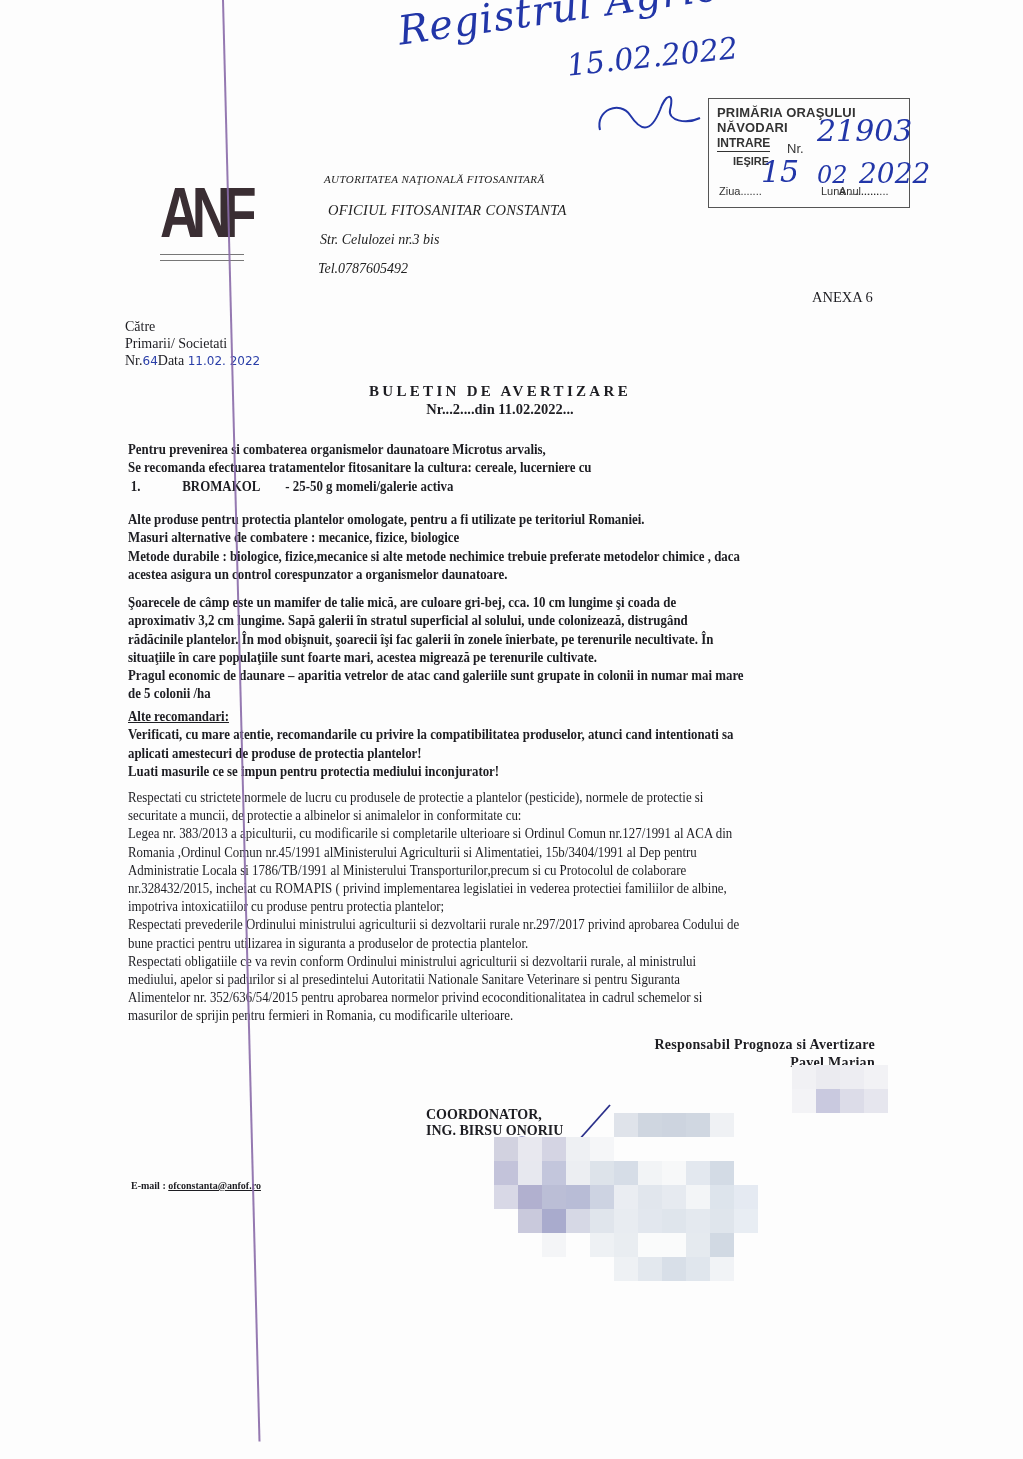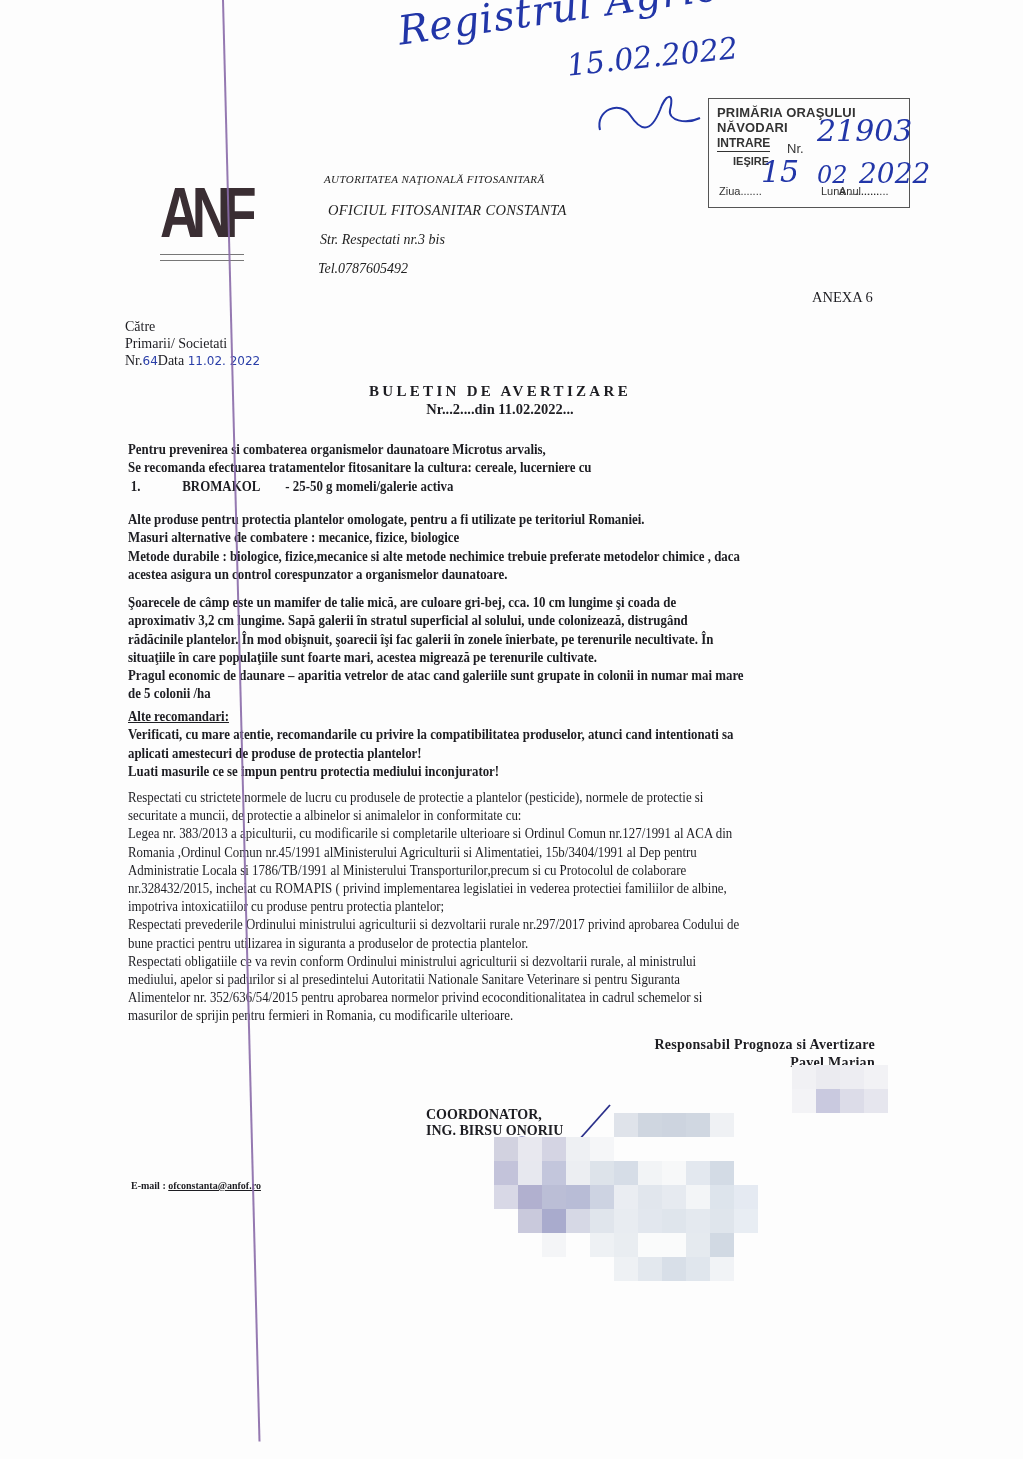--- a/index.html
+++ b/index.html
@@ -100,21 +100,21 @@
   <span class="ink s-hw-year">2022</span>
 </div>
 
 <div class="abs logo">
   <div class="letters">ANF</div>
   <div class="caption"></div>
 </div>
 
 <div class="abs hdr h1">AUTORITATEA NAŢIONALĂ FITOSANITARĂ</div>
 <div class="abs hdr h2">OFICIUL FITOSANITAR CONSTANTA</div>
-<div class="abs hdr h3">Str. Respectati nr.3 bis</div>
+<div class="abs hdr h3">Str. Celulozei nr.3 bis</div>
 <div class="abs hdr h4">Tel.0787605492</div>
 
 <div class="abs anexa">ANEXA 6</div>
 
 <div class="abs catre">
   <div>Către</div>
   <div>Primarii/ Societati</div>
   <div>
     <span>Nr.</span><span class="hw">64</span><span>Data</span>
     <span class="hw">11.02. 2022</span>

